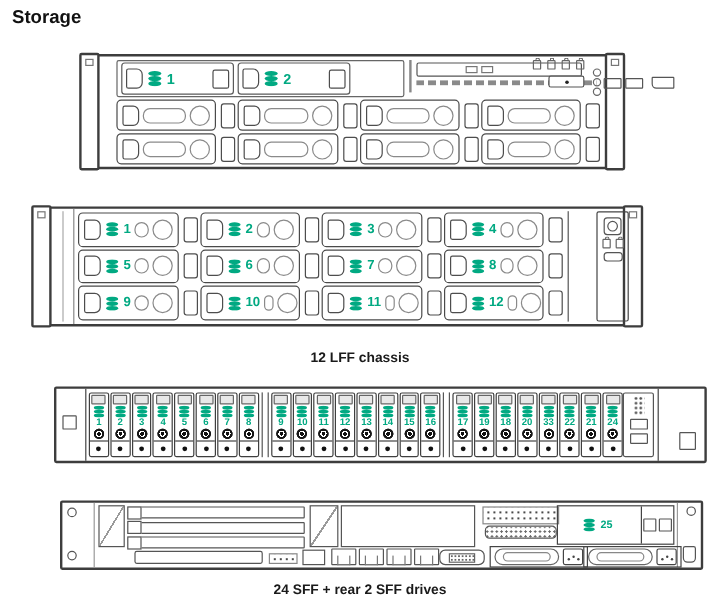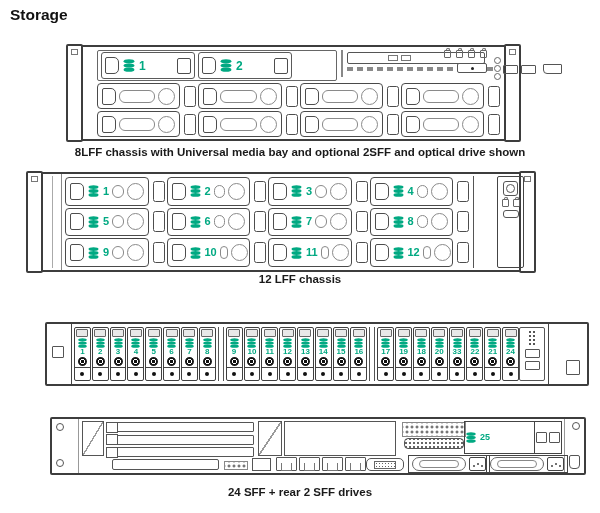--- a/index.html
+++ b/index.html
@@ -102,21 +102,21 @@
   .slots{position:absolute;left:54px;top:3px;width:148px;display:flex;flex-direction:column;gap:2.5px;}
   .slot{height:8px;border:1.2px solid #555;border-radius:1px;position:relative;}
   .slot::before{content:"";position:absolute;left:-1px;top:-1.5px;bottom:-1.5px;width:10px;border:1.2px solid #555;background:#fff;}
   .bay2{position:absolute;left:232px;top:2px;width:110px;height:33px;border:1.2px solid #555;}
   .vent4{position:absolute;left:350px;top:3px;width:62px;height:13px;border:1px solid #888;}
   .serial{position:absolute;left:352px;top:19px;width:58px;height:9px;border:1.2px solid #555;border-radius:4px;
           background-image:radial-gradient(circle,#666 0.9px,transparent 1.1px);background-size:4px 4px;background-position:3px 2px;}
   .cage{position:absolute;left:412px;top:2px;width:96px;height:31px;border:1.5px solid #444;display:flex;flex-direction:column;}
   .rrow{flex:1;display:flex;align-items:center;min-height:0;}
   .rrow + .rrow{border-top:1.2px solid #444;}
-  .rdrive{flex:1;display:flex;align-items:center;justify-content:flex-start;gap:3px;border-right:1.2px solid #444;height:100%;padding-right:3px;}
+  .rdrive{flex:1;display:flex;align-items:center;justify-content:center;gap:3px;border-right:1.2px solid #444;height:100%;padding-right:3px;}
   .rnum{font-size:9px;}
   .rlatch{width:9px;height:9px;border:1.2px solid #555;border-radius:1px;margin:0 1px;flex:none;}
   .rpanel{position:absolute;left:512px;top:0;bottom:0;width:20px;border-left:1px solid #999;}
   .jug{position:absolute;right:5px;bottom:4px;width:9px;height:12px;border:1.2px solid #555;border-radius:2px 2px 4px 4px;}
   .plate{position:absolute;left:60px;top:40px;width:105px;height:9px;border:1.2px solid #555;border-radius:2px;}
   .minivent{position:absolute;left:172px;top:42px;width:22px;height:7px;border:1px solid #888;}
   .ilo{position:absolute;left:200px;top:39px;width:17px;height:11px;border:1.2px solid #555;}
   .nics{position:absolute;left:224px;top:38px;display:flex;gap:2px;}
   .nic{width:19px;height:12px;border:1.2px solid #555;border-radius:1px;position:relative;}
   .nic::after{content:"";position:absolute;left:4px;right:4px;top:5px;bottom:-1px;border:1px solid #777;border-top:none;}
@@ -256,21 +256,20 @@
       <div class="lff-unit">
           <div class="lff-bay">
             <span class="dlatch"></span>
             <span class="lens"></span>
             <span class="bay-circle"></span>
           </div>
           <span class="bay-tab"></span>
         </div>
     </div>
   </div>
-  <div class="caption" style="top:146px;">8LFF chassis with Universal media bay and optional 2SFF and optical drive shown</div>
 
   <div class="chassis c2">
     <div class="ear l">
         <i></i>
       </div>
     <div class="ear r">
         <i></i>
       </div>
     <div class="inear"></div>
     <div class="lffgrid g12">
@@ -460,21 +459,21 @@
       <span class="pwr">
           <i></i>
         </span>
       <span class="mini-row">
           <span class="fp-ico"></span>
           <span class="fp-ico"></span>
         </span>
       <span class="oval"></span>
     </div>
   </div>
-  <div class="caption" style="top:273px;">12 LFF chassis</div>
+  <div class="caption" style="top:293px;">12 LFF chassis</div>
 
   <div class="chassis c3">
     <div class="ear3l">
         <span class="hole"></span>
       </div>
     <div class="ear3r">
         <span class="hole"></span>
       </div>
     <div class="sffrow">
       <div class="sgroup">

